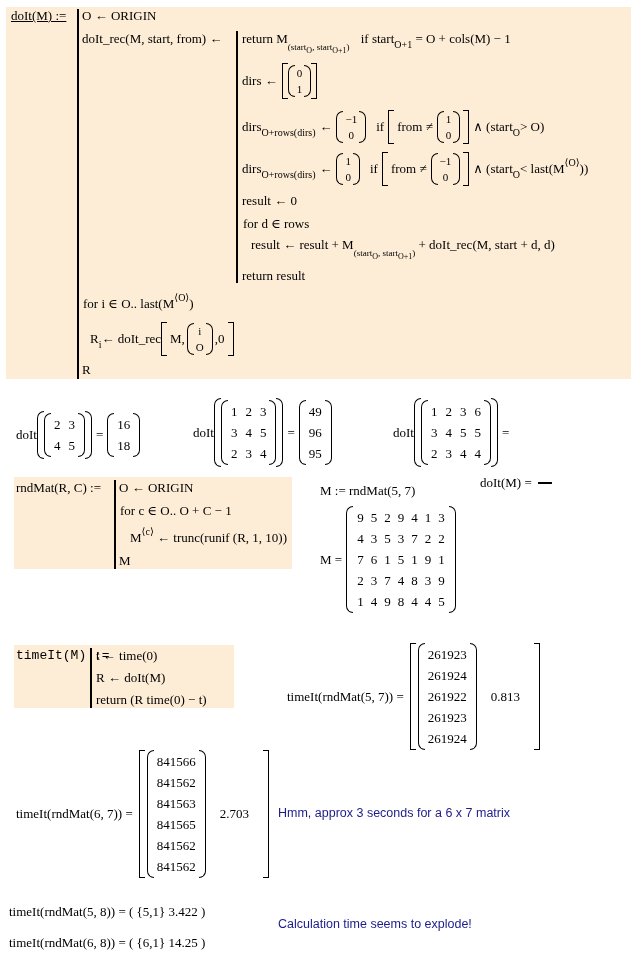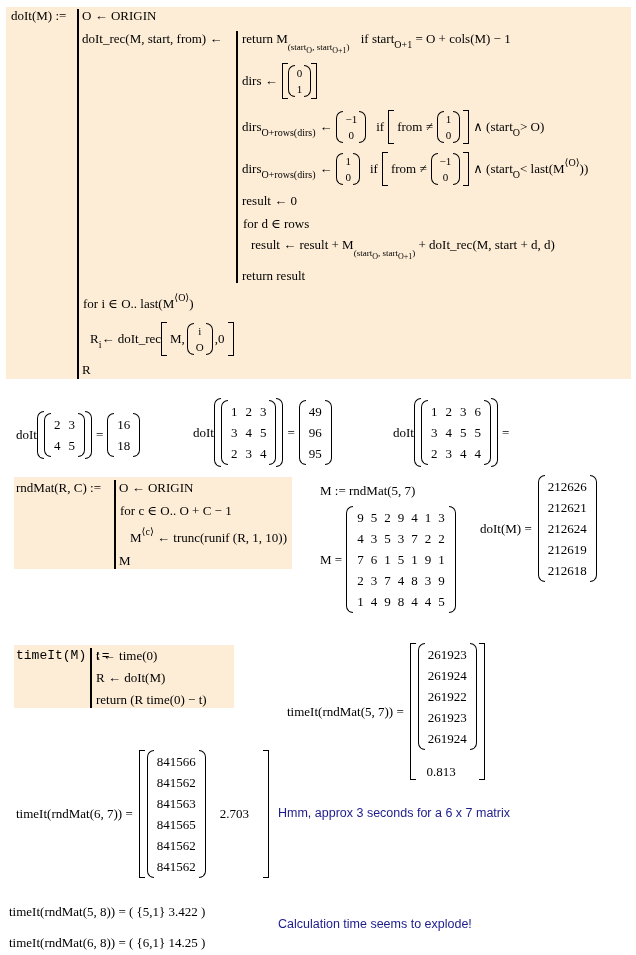--- a/index.html
+++ b/index.html
@@ -21,21 +21,21 @@
   .mat .rb { border-left: none; }
   .mat .body { display: flex; flex-direction: column; justify-content: space-around; padding: 1px 3px; }
   .mat .row { display: flex; justify-content: space-between; gap: 8px; line-height: 21px; }
   .mat .col { text-align: center; line-height: 21px; }
   .op { margin: 0 4px; }
 </style>
 </head>
 <body>
 
 <div class="panel" style="left:6px; top:7px; width:625px; height:372px;"></div>
-<div class="abs" style="left:11px; top:8px;">doIt(M) :=</div>
+<div class="abs" style="left:11px; top:8px;text-decoration:underline;">doIt(M) :=</div>
 <div class="vbar" style="left:77px; top:9px; height:370px;"></div>
 <div class="abs" style="left:82px; top:8px;">O ← ORIGIN</div>
 <div class="abs" style="left:82px; top:31px;">doIt_rec(M, start, from) ←</div>
 <div class="vbar" style="left:236px; top:31px; height:252px;"></div>
 
 <div class="abs" style="left:242px; top:31px;">
   <span>return M</span><span class="sub" style="font-size:9px; top:7px;"><span>(start</span><span class="sub" style="font-size:8px; top:3px;">O</span><span>, start</span><span class="sub" style="font-size:8px; top:3px;">O+1</span><span>)</span></span>
   <span style="margin-left:8px;">if  start</span><span class="sub">O+1</span><span> = O + cols(M) − 1</span>
 </div>
 
@@ -320,43 +320,36 @@
         </span>
   </span>
       <span class="rp"></span>
     </span>
 </div>
 
 <div class="abs" style="left:480px; top:475px; display:flex; align-items:center;">
   <span style="margin-right:6px;">doIt(M) =</span>
   <span class="mat">
       <span class="lp"></span>
-      <span class="body" style="padding:1px 3px;">
-    <span class="col">212626</span>
-        <span class="col">212621</span>
-        <span class="col">212624</span>
-        <span class="col">212619</span>
-        <span class="col">212618</span>
-  </span>
       <span class="rp"></span>
     </span>
 </div>
 
 <div class="panel" style="left:14px; top:645px; width:220px; height:63px;"></div>
 <div class="abs" style="left:16px; top:648px;font-family:Liberation Mono, monospace;">timeIt(M) :=</div>
 <div class="vbar" style="left:90px; top:648px; height:60px;"></div>
 <div class="abs" style="left:96px; top:648px;">t ← time(0)</div>
 <div class="abs" style="left:96px; top:670px;">R ← doIt(M)</div>
 <div class="abs" style="left:96px; top:692px;">return  (R   time(0) − t)</div>
 
 <div class="abs" style="left:287px; top:643px; display:flex; align-items:center;">
   <span style="margin-right:6px;">timeIt(rndMat(5, 7)) =</span>
   <span class="mat">
       <span class="lb"></span>
-      <span class="body" style="flex-direction:column; align-items:center; gap:14px; padding:0 2px;">
+      <span class="body" style="flex-direction:row; align-items:center; gap:14px; padding:0 2px;">
     <span class="mat">
           <span class="lp"></span>
           <span class="body" style="padding:1px 3px;">
             <span class="col">261923</span>
             <span class="col">261924</span>
             <span class="col">261922</span>
             <span class="col">261923</span>
             <span class="col">261924</span>
           </span>
           <span class="rp"></span>

